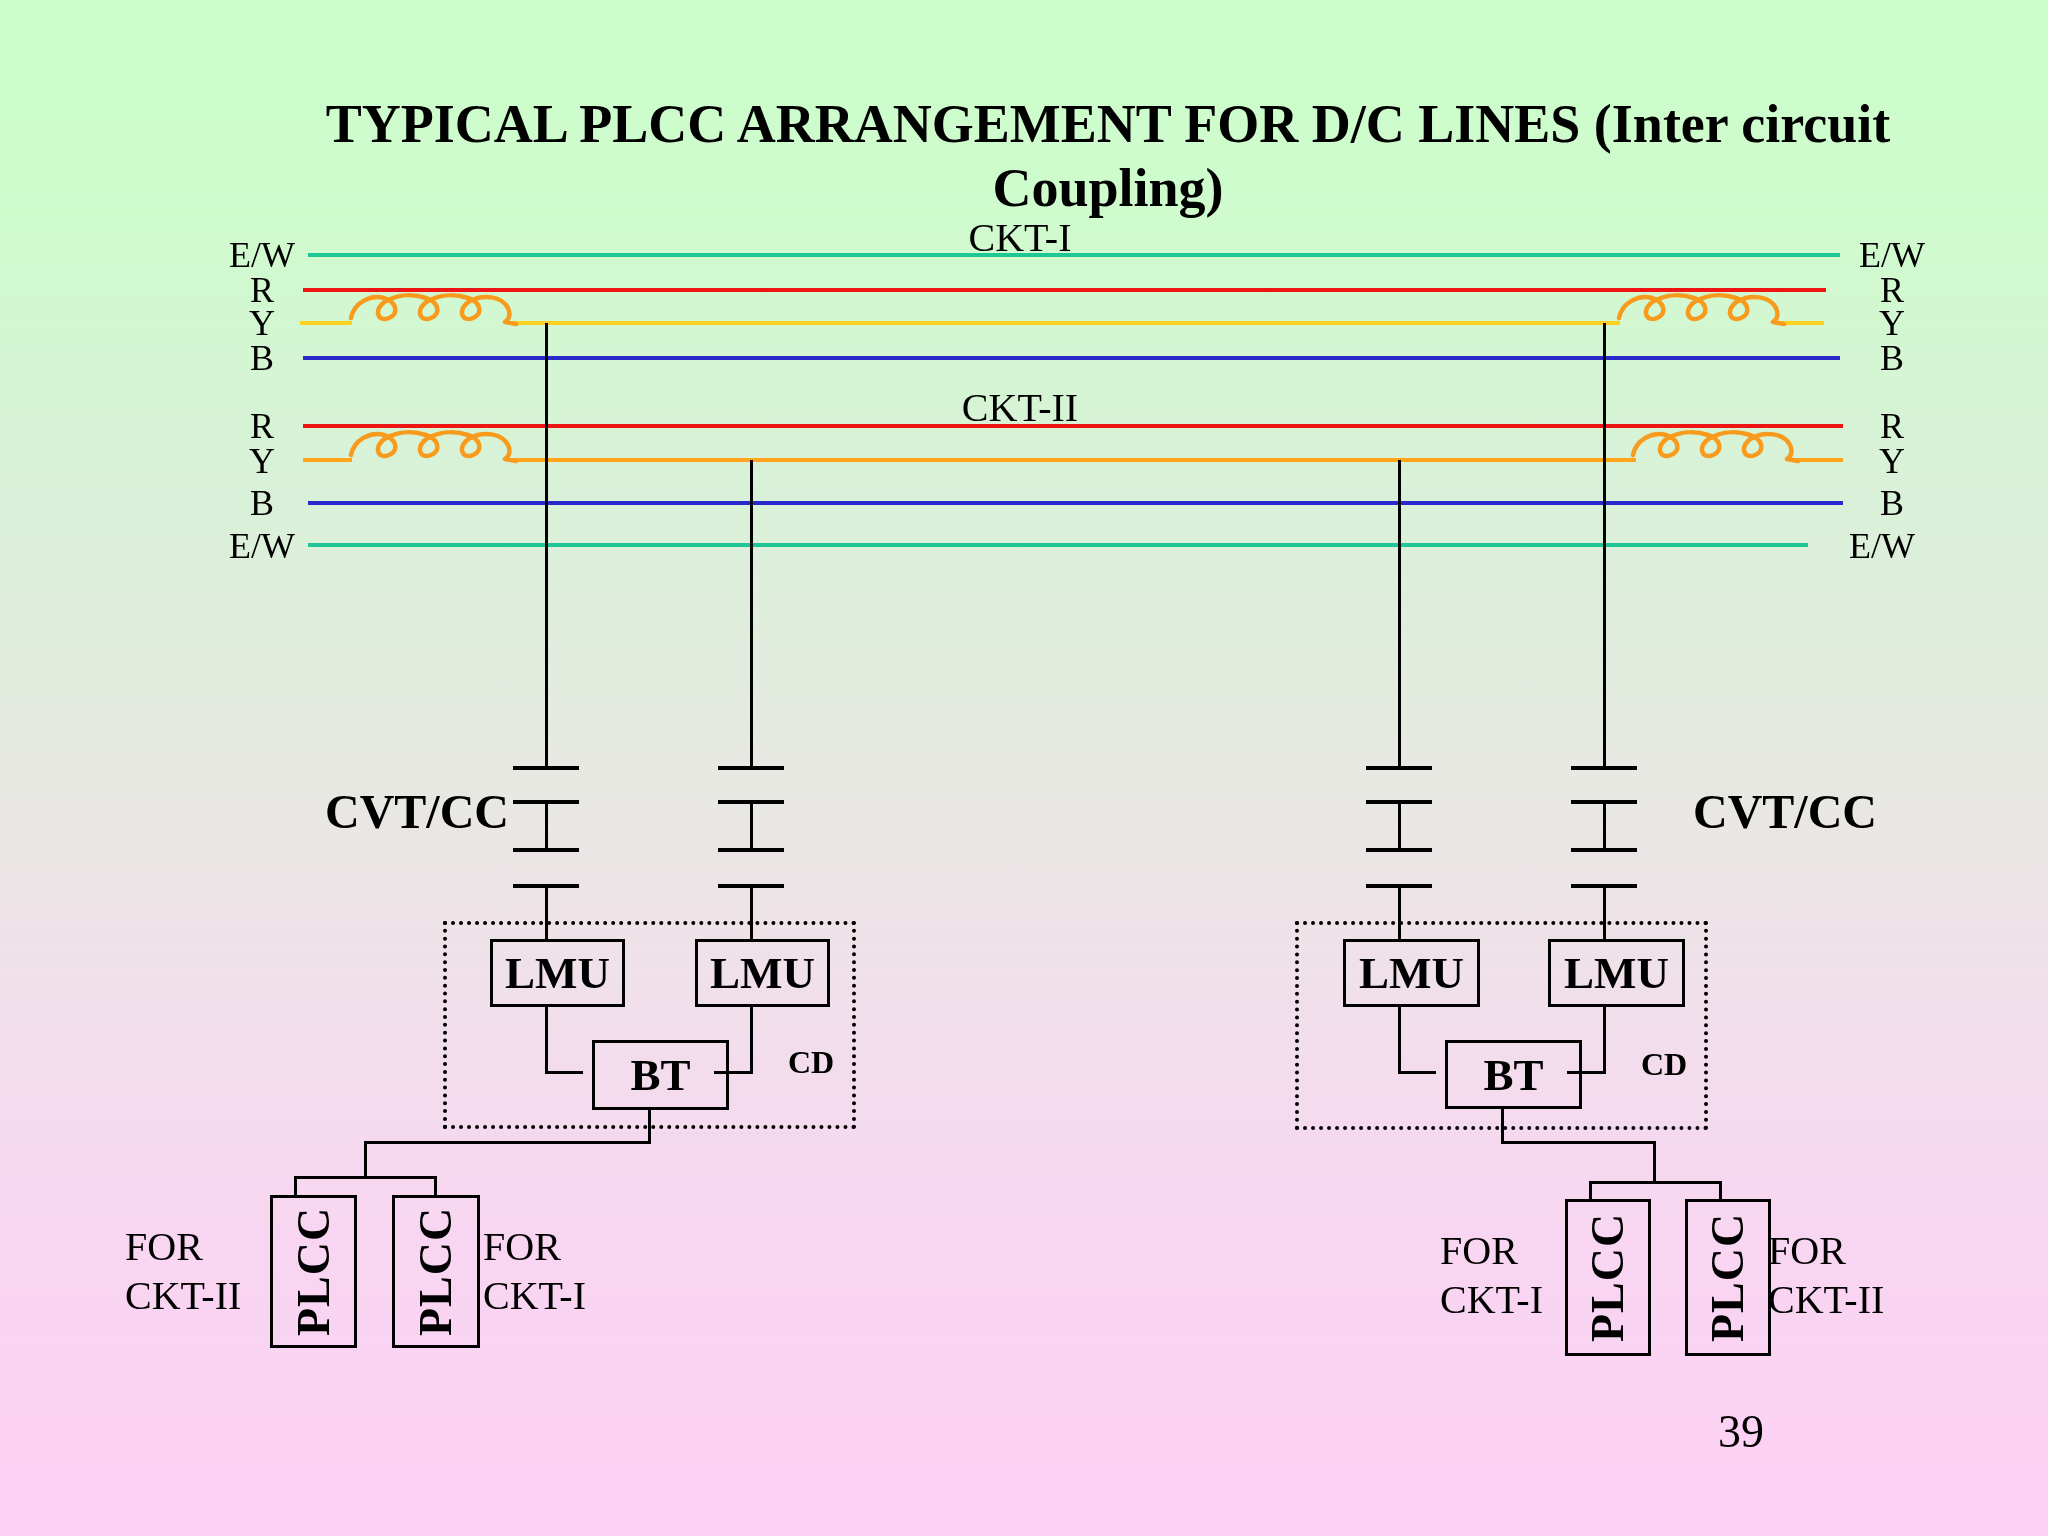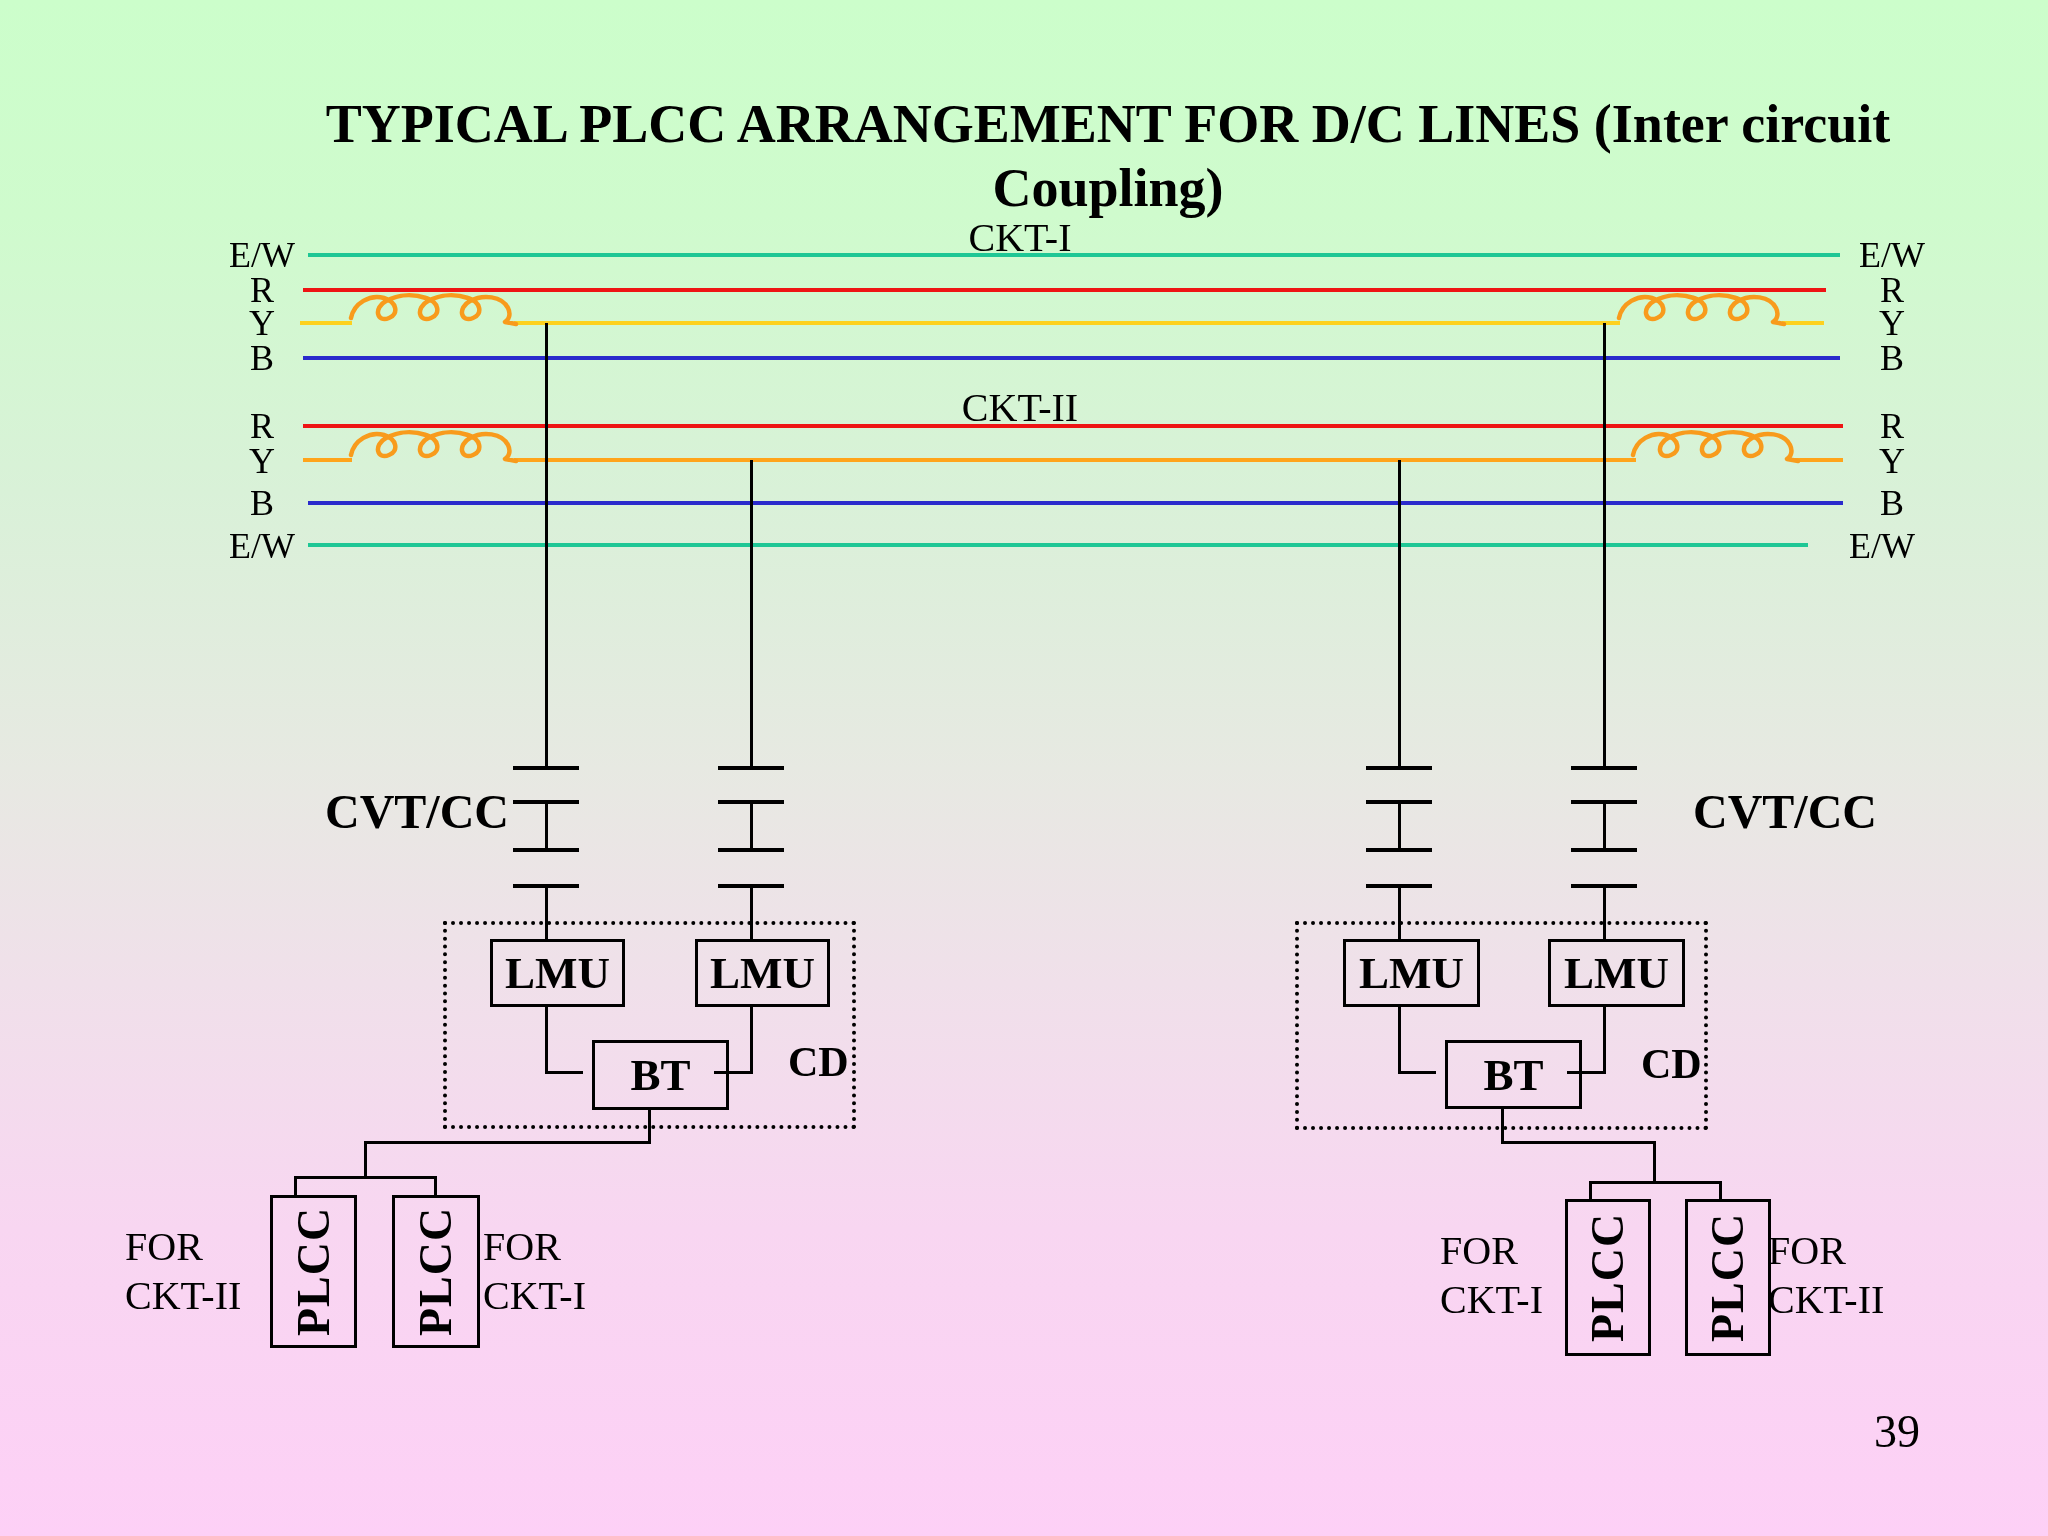--- a/index.html
+++ b/index.html
@@ -22,21 +22,21 @@
   .box{
     position:absolute;border:3px solid #000;
     display:flex;align-items:center;justify-content:center;
     font-weight:bold;background:transparent;margin-left:12px;
   }
   .cdbox{position:absolute;border:4px dotted #000;}
   .lbl{position:absolute;white-space:nowrap;}
   .phase{font-size:36px;height:48px;line-height:48px;text-align:center;width:100px;}
   .ckt{font-size:40px;height:48px;line-height:48px;text-align:center;width:160px;}
   .big{font-size:48px;font-weight:bold;height:54px;line-height:54px;}
-  .cd{font-size:42px;font-weight:bold;height:48px;line-height:48px;}
+  .cd{font-size:32px;font-weight:bold;height:48px;line-height:48px;}
   .lmu{font-size:45px;}
   .forlbl{font-size:40px;line-height:49px;}
   .plcc-text{
     transform:rotate(-90deg);
     font-weight:bold;font-size:46px;letter-spacing:1px;white-space:nowrap;
   }
   .title{
     position:absolute;left:278px;top:92px;width:1660px;
     text-align:center;font-weight:bold;font-size:54px;line-height:64px;
   }
@@ -216,15 +216,15 @@
   </div>
   <div class="lbl forlbl" style="left:1440px;top:1226px;">
     <div>FOR</div>
     <div>CKT-I</div>
   </div>
   <div class="lbl forlbl" style="left:1768px;top:1226px;">
     <div>FOR</div>
     <div>CKT-II</div>
   </div>
 
-  <div class="pageno" style="left:1874px;top:1405px;">39</div>
+  <div class="pageno" style="left:1718px;top:1405px;">39</div>
 
 </div>
 
 </body></html>

